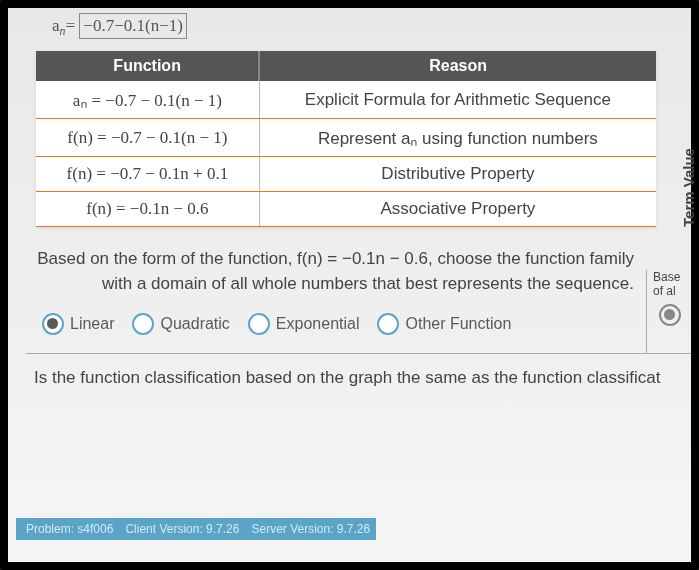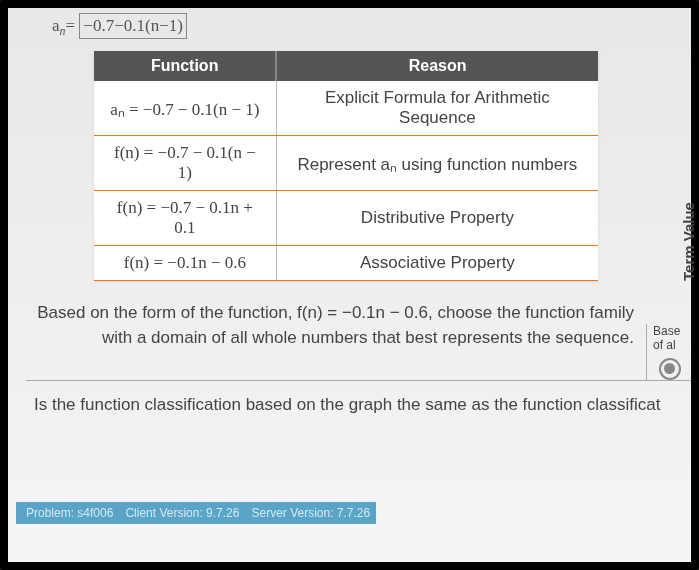--- a/index.html
+++ b/index.html
@@ -41,21 +41,21 @@
       transform: rotate(180deg);
       font-weight: bold;
       color: #444;
       padding: 20px 4px;
       font-size: 15px;
       border-left: 1px solid #aaa;
       margin-left: 10px;
     }
     table {
       border-collapse: collapse;
-      width: 504px;
+      width: 620px;
       margin: 0 auto 20px auto;
       background: #fff;
       box-shadow: 0 1px 3px rgba(0,0,0,0.1);
     }
     th {
       background: #555;
       color: #fff;
       font-weight: bold;
       padding: 6px 12px;
       font-size: 16px;
@@ -146,21 +146,21 @@
       overflow: hidden;
     }
     .version-bar {
       background: #5aa5c7;
       color: #d4e8f2;
       font-size: 12px;
       padding: 4px 10px;
       display: flex;
       gap: 12px;
       position: absolute;
-      bottom: 38px;
+      bottom: 22px;
       left: 8px;
       width: 360px;
     }
     .vb-item { white-space: nowrap; }
   </style>
 </head>
 <body>
 
 <div class="screen">
   <div class="top-formula">
@@ -196,30 +196,48 @@
           </tr>
         </tbody>
       </table>
     </div>
     <div class="side-label">Term Value</div>
   </div>
 
   <div class="question-row">
     <div class="question-main">
       <div class="question">Based on the form of the function, f(n) = −0.1n − 0.6, choose the function family with a domain of all whole numbers that best represents the sequence.</div>
+      <div class="options">
+        <div class="option">
+          <span class="radio selected"></span>
+          <span>Linear</span>
+        </div>
+        <div class="option">
+          <span class="radio"></span>
+          <span>Quadratic</span>
+        </div>
+        <div class="option">
+          <span class="radio"></span>
+          <span>Exponential</span>
+        </div>
+        <div class="option">
+          <span class="radio"></span>
+          <span>Other Function</span>
+        </div>
+      </div>
     </div>
     <div class="question-side">
       <div>Base</div>
       <div>of al</div>
       <div class="side-radio"></div>
     </div>
   </div>
 
   <div class="divider"></div>
 
   <div class="footer-q">Is the function classification based on the graph the same as the function classificat</div>
 
   <div class="version-bar">
     <span class="vb-item">Problem: s4f006</span>
     <span class="vb-item">Client Version: 9.7.26</span>
-    <span class="vb-item">Server Version: 7.7.26</span>
+    <span class="vb-item">Server Version: 9.7.26</span>
   </div>
 </div>
 
 </body></html>

